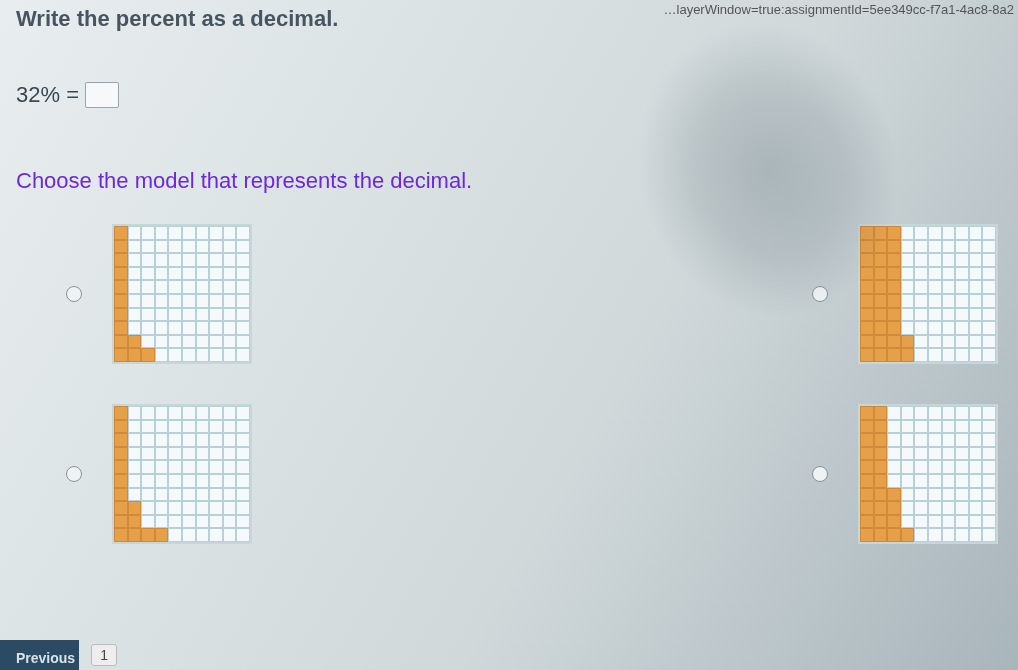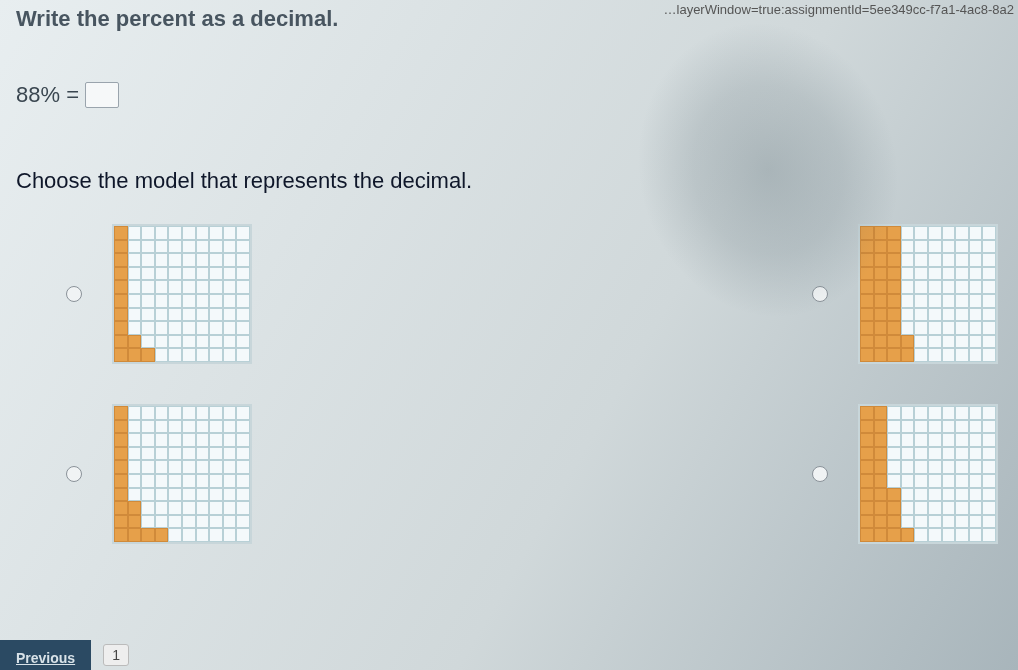--- a/index.html
+++ b/index.html
@@ -41,21 +41,21 @@
       display: inline-block;
       width: 34px;
       height: 26px;
       border: 1px solid #9aa4ad;
       background: #f6f8f9;
       vertical-align: middle;
       border-radius: 2px;
     }
     .sub-instruction {
       font-size: 22px;
-      color: #0f172a;
+      color: #6d28d9;
       margin-bottom: 30px;
       margin-top: 35px;
     }
     .options-area {
       display: flex;
       gap: 560px;
       padding-left: 50px;
     }
     .col {
       display: flex;
@@ -97,24 +97,23 @@
       left: 0;
       display: flex;
       align-items: center;
       gap: 12px;
     }
     .prev-btn {
       background: #2b4a63;
       color: #d8e2e8;
       font-size: 14px;
       font-weight: bold;
-      padding: 10px 16px 4px 16px;
+      padding: 10px 4px 4px 16px;
       border: none;
       cursor: pointer;
-      text-decoration: underline;
     }
     .page-num {
       font-size: 14px;
       color: #444;
       border: 1px solid #bbb;
       background: #eee;
       padding: 2px 8px;
       border-radius: 3px;
     }
     
@@ -131,21 +130,21 @@
   </style>
 </head>
 <body>
 
 <div class="url-fragment">…layerWindow=true:assignmentId=5ee349cc-f7a1-4ac8-8a2</div>
 
 <div class="content">
   <div class="instruction">Write the percent as a decimal.</div>
 
   <div class="equation-row">
-    <span>88% =</span>
+    <span>32% =</span>
     <span class="answer-box"></span>
   </div>
 
   <div class="sub-instruction">Choose the model that represents the decimal.</div>
 
   <div class="options-area">
 
     <div class="col">
 
       <div class="option">

